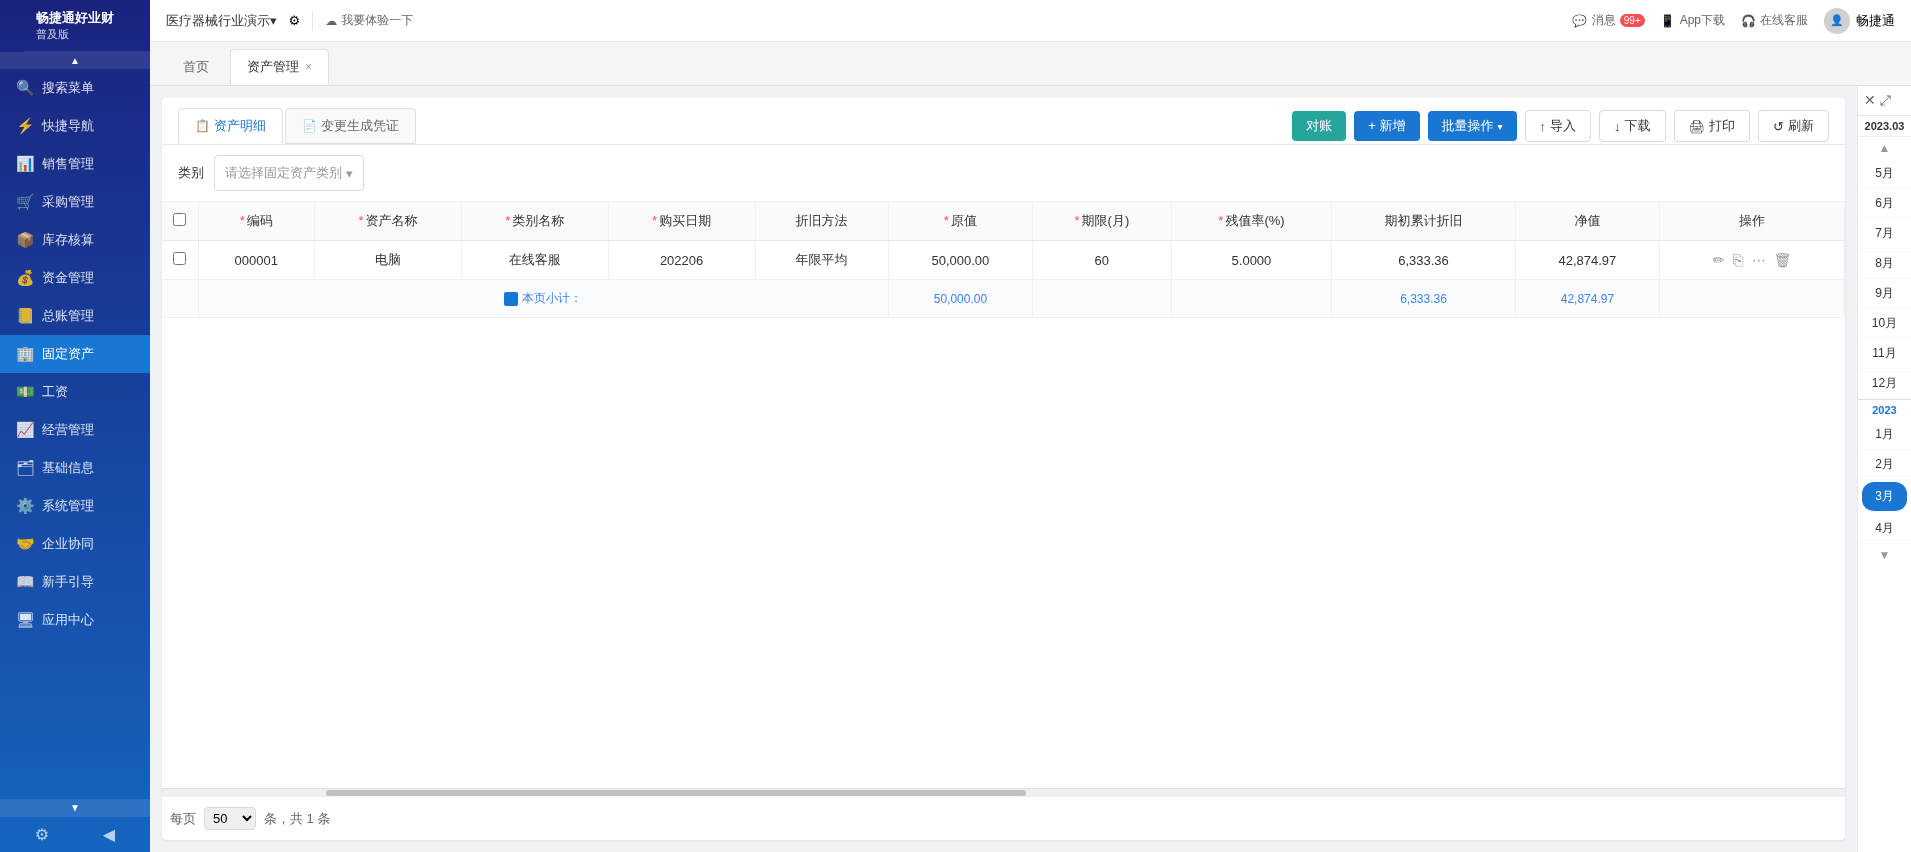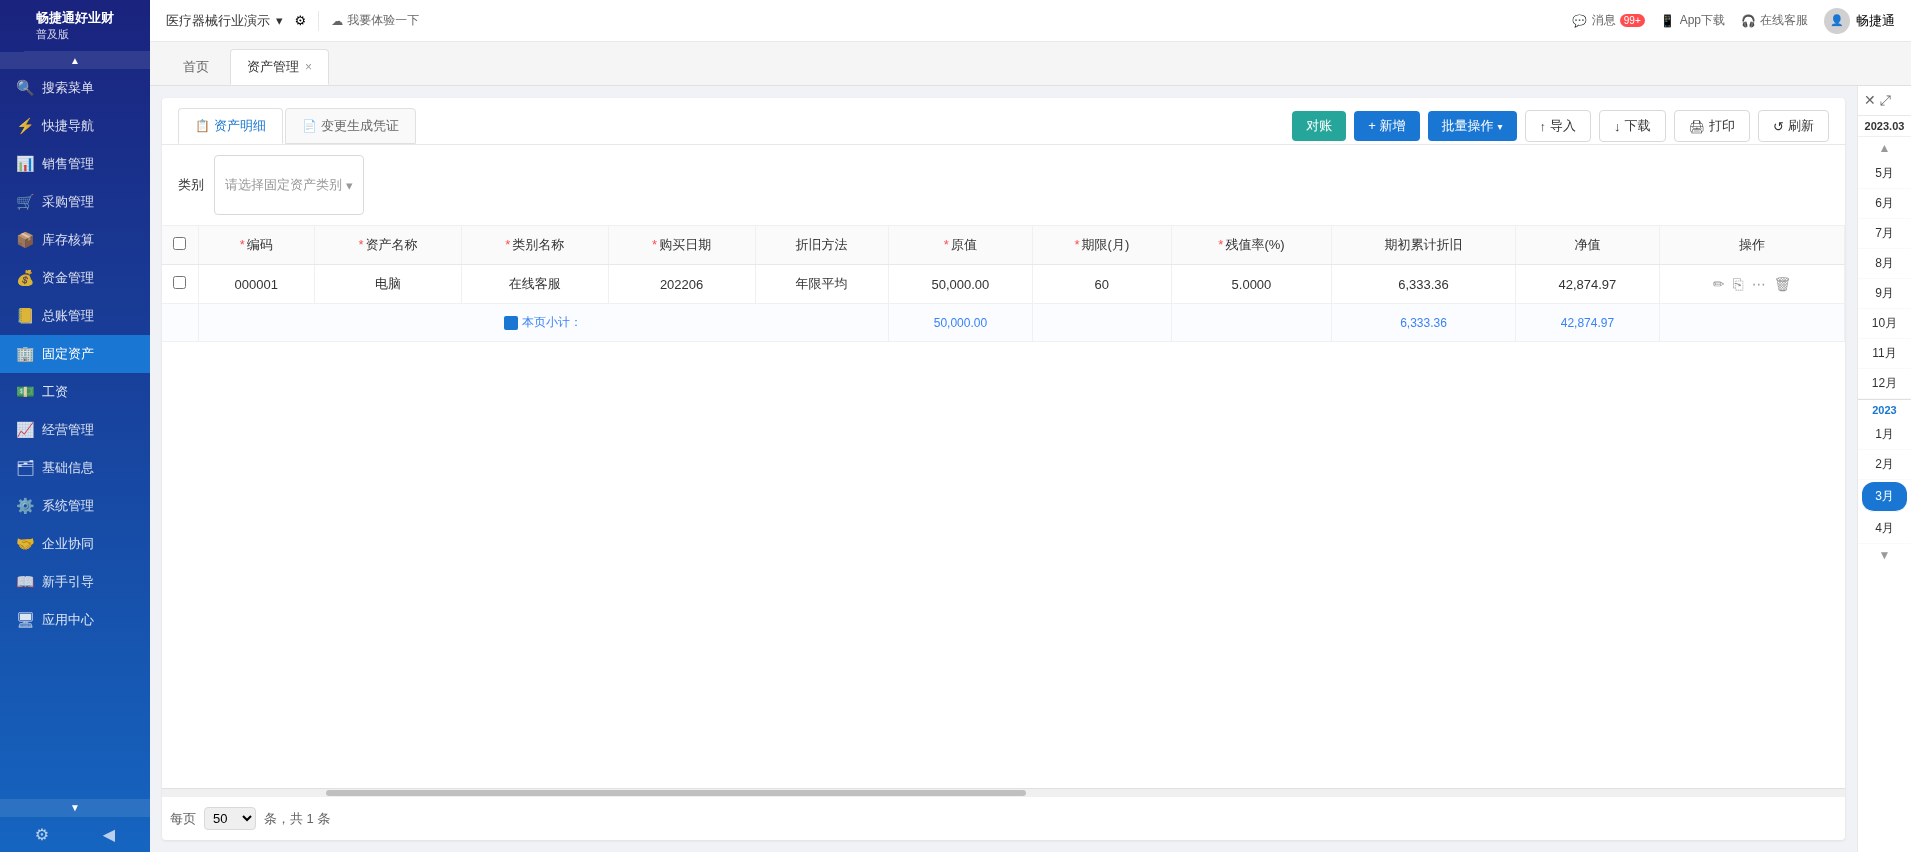--- a/index.html
+++ b/index.html
@@ -68,21 +68,21 @@
       display: flex;
       align-items: center;
       padding: 0 16px;
       border-bottom: 1px solid #e8e8e8;
       gap: 12px;
       flex-shrink: 0;
     }
     .topbar-company {
       display: flex;
       align-items: center;
-      gap: 6px;
+      gap: 0;
       font-size: 13px;
       color: #333;
       cursor: pointer;
     }
     .topbar-divider { width: 1px; height: 20px; background: #e8e8e8; }
     .topbar-experience {
       display: flex;
       align-items: center;
       gap: 4px;
       color: #666;
@@ -225,21 +225,21 @@
       border-bottom: 1px solid #f0f0f0;
       flex-shrink: 0;
     }
     .filter-label { font-size: 13px; color: #333; }
     .filter-select {
       display: flex;
       align-items: center;
       gap: 4px;
       border: 1px solid #d9d9d9;
       border-radius: 4px;
-      padding: 20px 10px;
+      padding: 8px 10px;
       cursor: pointer;
       background: #fff;
       font-size: 13px;
       color: #999;
       min-width: 120px;
     }
     .toolbar-right {
       margin-left: auto;
       display: flex;
       align-items: center;

